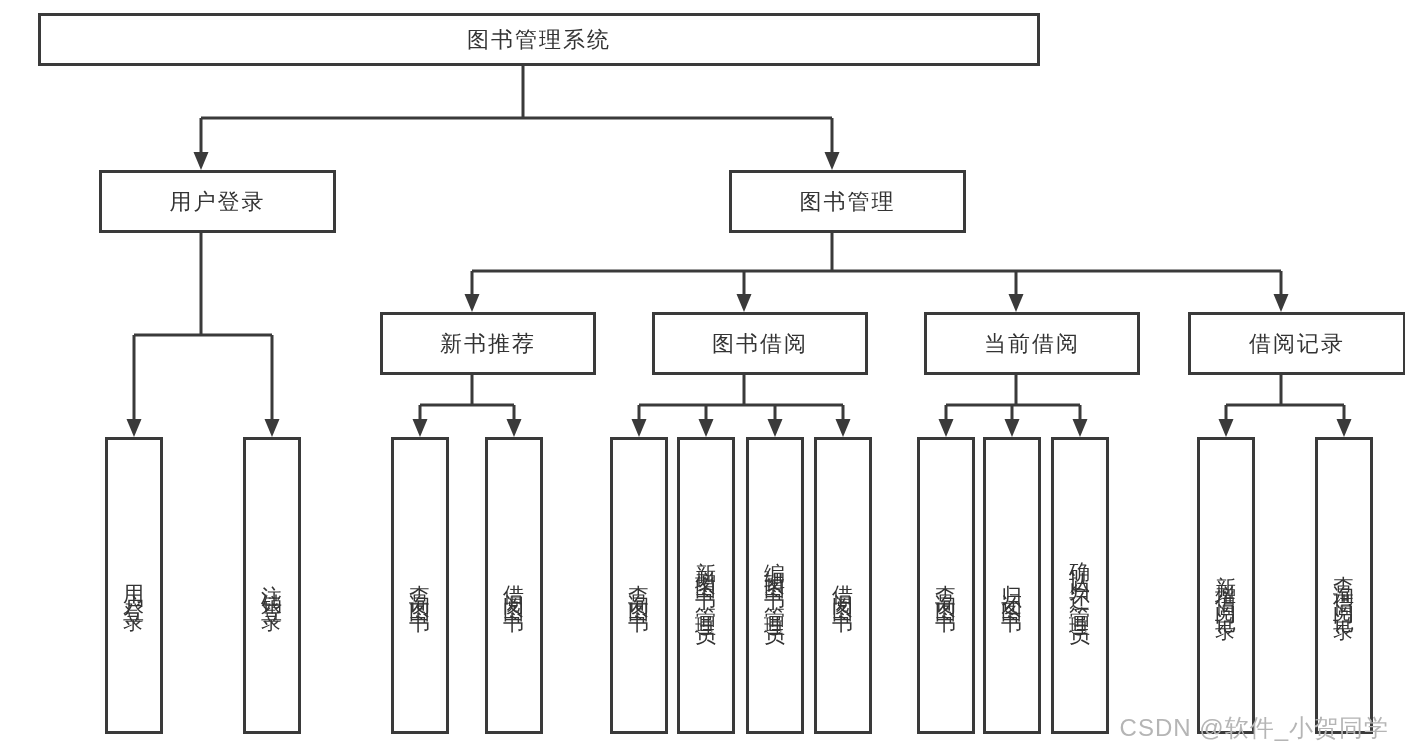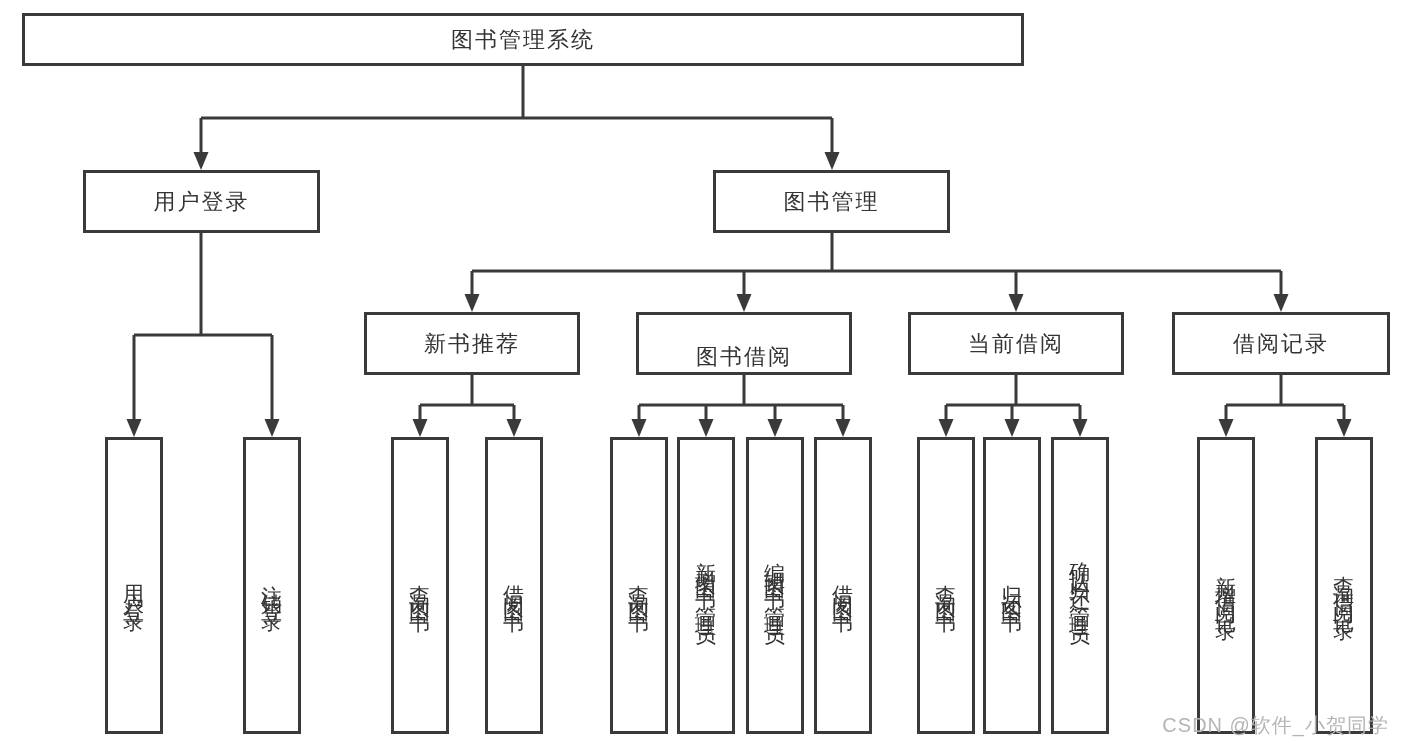--- a/index.html
+++ b/index.html
@@ -18,40 +18,40 @@
   }
   .box {
     position: absolute;
     background: #ffffff;
     border: 3px solid #3a3a3a;
     display: flex;
     align-items: center;
     justify-content: center;
     color: #333333;
   }
-  .hbox { font-size: 22px; letter-spacing: 2px; }
+  .hbox { font-size: 22px; letter-spacing: 2px; margin-left: 16px; }
   .root-box { left: 22px; top: 13px; width: 1002px; height: 53px; }
   .lv2 { top: 170px; width: 237px; height: 63px; }
   .lv3 { top: 312px; width: 216px; height: 63px; }
   .leaf {
     top: 437px; width: 58px; height: 297px;
     font-size: 21px;
   }
   .vtext {
     writing-mode: vertical-rl;
     text-orientation: mixed;
     letter-spacing: 9px;
     line-height: 1;
     white-space: nowrap;
   }
   .watermark {
     position: absolute;
     top: 712px;
     right: 16px;
-    font-size: 20px;
+    font-size: 24px;
     color: #b5b5b5;
     letter-spacing: 1px;
     z-index: 5;
   }
 </style>
 </head>
 <body>
 
 <div class="canvas">
 
@@ -107,21 +107,21 @@
   <div class="box hbox lv2" style="left:83px;">
     <span>用户登录</span>
   </div>
   <div class="box hbox lv2" style="left:713px;align-items:center;">
     <span>图书管理</span>
   </div>
 
   <div class="box hbox lv3" style="left:364px;justify-content:center;">
     <span>新书推荐</span>
   </div>
-  <div class="box hbox lv3" style="left:636px;align-items:flex-end;">
+  <div class="box hbox lv3" style="left:636px;">
     <span>图书借阅</span>
   </div>
   <div class="box hbox lv3" style="left:908px;text-align:right;">
     <span>当前借阅</span>
   </div>
   <div class="box hbox lv3" style="left:1172px;width:218px;">
     <span>借阅记录</span>
   </div>
 
   <div class="box leaf" style="left:105px;">

